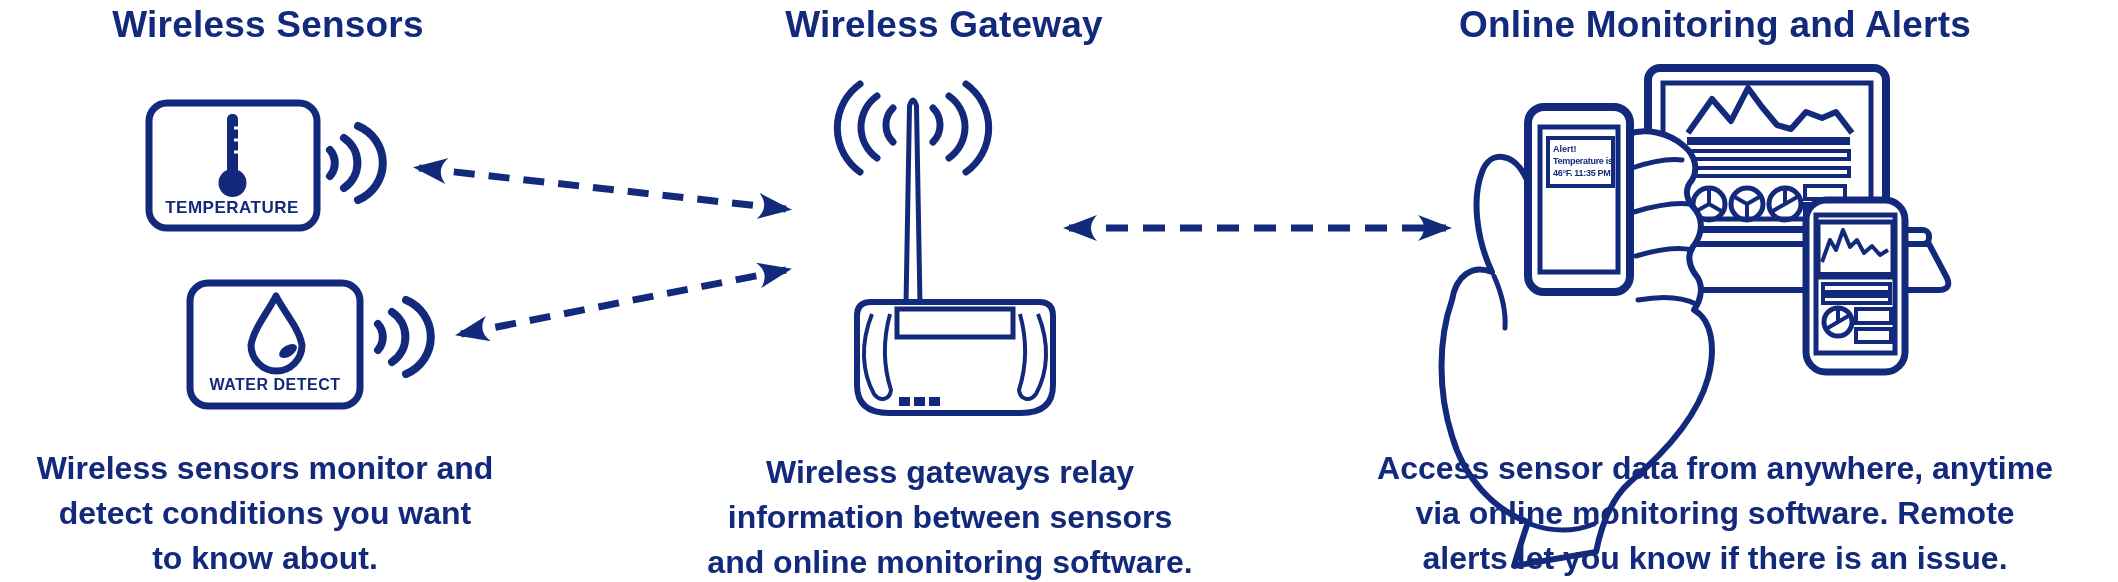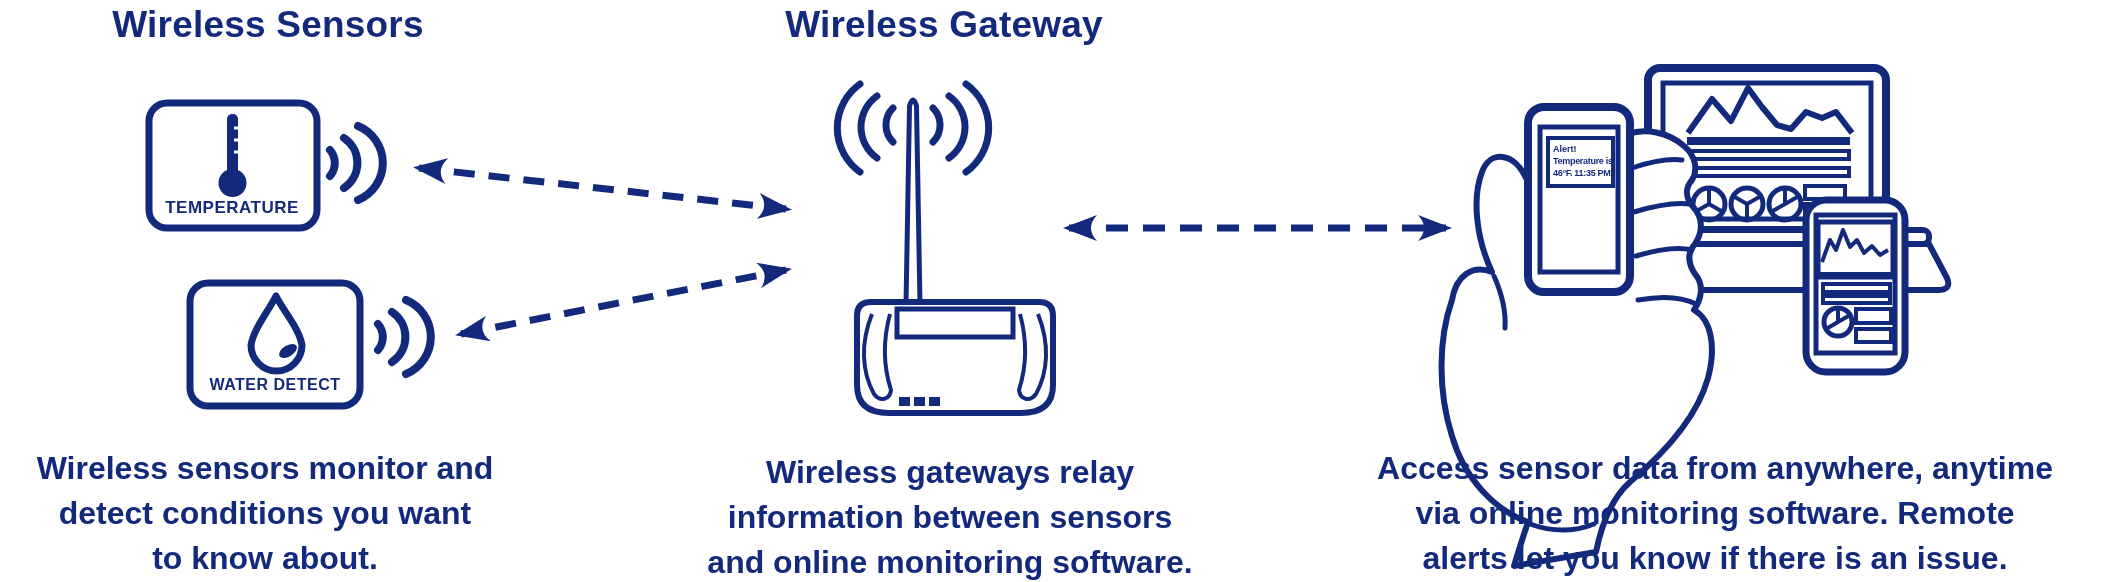--- a/index.html
+++ b/index.html
@@ -180,20 +180,21 @@
         <circle cx="1838" cy="322" r="14" stroke-width="5"></circle>
         <path d="M1838 322 L1838 308 M1838 322 L1826 329 M1838 322 L1850 315" stroke-width="4"></path>
       </g>
       <rect x="1856" y="309" width="35" height="14" fill="none" stroke="#132a7c" stroke-width="4"></rect>
       <rect x="1856" y="329" width="35" height="13" fill="none" stroke="#132a7c" stroke-width="4"></rect>
     </g>
   </svg>
 
   <div class="title" id="title-gateway">Wireless Gateway</div>
   <div class="title" id="title-sensors">Wireless Sensors</div>
+  <div class="title" id="title-monitoring">Online Monitoring and Alerts</div>
 
   <div class="desc" id="desc-sensors">Wireless sensors monitor and
 detect conditions you want
 to know about.</div>
   <div class="desc" id="desc-gateway">Wireless gateways relay
 information between sensors
 and online monitoring software.</div>
   <div class="desc" id="desc-monitoring">Access sensor data from anywhere, anytime
 via online monitoring software. Remote
 alerts let you know if there is an issue.</div>

